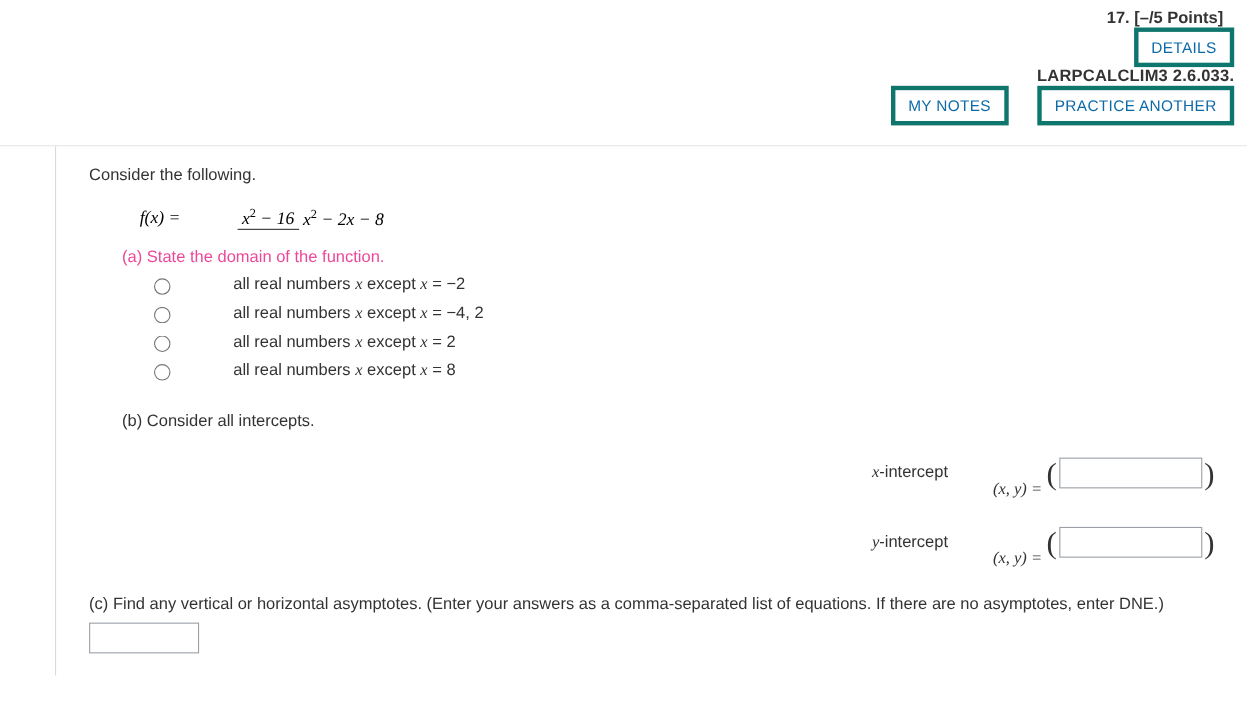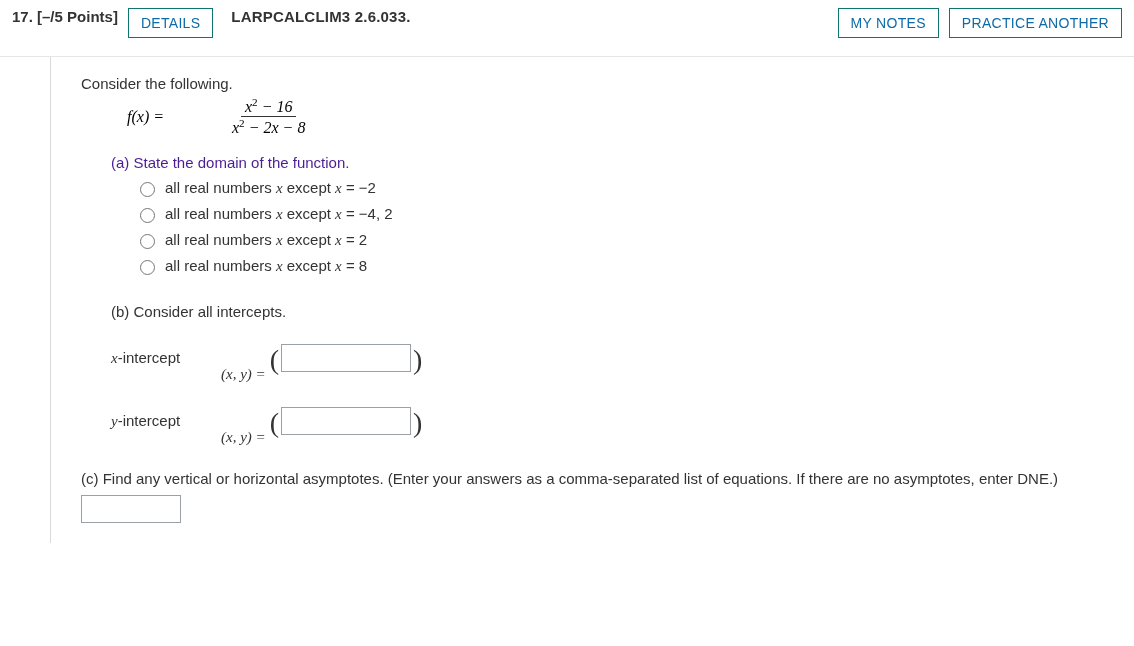--- a/index.html
+++ b/index.html
@@ -12,115 +12,119 @@
   }
   .container {
     width: 1134px;
     height: 646px;
     position: relative;
     box-sizing: border-box;
     overflow: hidden;
   }
   .header-row {
     display: flex;
-    align-items: flex-start;
+    align-items: flex-end;
     padding: 8px 12px 18px 12px;
     border-bottom: 1px solid #e6e6e6;
+    flex-direction: column;
   }
   .qnum {
     font-weight: bold;
     color: #333;
     margin-right: 10px;
   }
   .btn {
-    border: 1px solid #0f766e;
+    border: 4px solid #0f766e;
     color: #0d6aa8;
     background: #fff;
     padding: 6px 12px;
     font-size: 14px;
     letter-spacing: .3px;
     cursor: pointer;
     font-family: inherit;
+    margin-left: 16px;
   }
   .assign-id {
     font-weight: bold;
     color: #333;
     margin-left: 18px;
     letter-spacing: .2px;
   }
   .right-buttons {
     margin-left: auto;
     display: flex;
     gap: 10px;
   }
   .content-wrap {
     border-left: 1px solid #d9d9d9;
     margin-left: 50px;
     padding: 18px 30px 20px 30px;
   }
   .prompt {
     color: #333;
-    margin-bottom: 4px;
+    margin-bottom: 20px;
     font-size: 15px;
   }
   .formula {
     margin-left: 46px;
     display: flex;
     align-items: center;
     font-style: italic;
     font-family: 'Times New Roman', serif;
     font-size: 16px;
     color: #000000;
     margin-bottom: 16px;
     gap: 46px;
   }
   .frac {
     display: inline-flex;
-    flex-direction: column;
-    align-items: center;
-    margin-left: 18px;
+    flex-direction: row;
+    align-items: center;
+    margin-left: 6px;
     font-style: normal;
   }
   .frac .num, .frac .den {
     font-style: italic;
     padding: 0 4px;
     white-space: nowrap;
   }
   .frac .num { border-bottom: 1px solid #333; }
   sup { font-size: 0.7em; vertical-align: super; font-style: normal;}
   .part-label {
-    color: #4c1d95;
+    color: #ec4899;
     font-size: 15px;
     margin-left: 30px;
     margin-bottom: 6px;
   }
   .radio-group {
     margin-left: 54px;
   }
   .radio-row {
     display: flex;
     align-items: center;
     margin: 8px 0;
     color: #333;
+    gap: 47px;
   }
   .radio-row input[type="radio"] {
     width: 15px; height: 15px;
     margin-right: 10px;
     cursor: pointer;
   }
   .italic-x { font-style: italic; font-family: 'Times New Roman', serif; }
   .part-b {
     margin-top: 28px;
     margin-left: 30px;
   }
   .intercept-row {
     display: flex;
     align-items: center;
     margin: 14px 0 14px 0;
     font-size: 15px;
+    justify-content: flex-end;
   }
   .intercept-label { width: 110px; font-style: italic; font-family: 'Times New Roman', serif;}
   .intercept-label span { font-style: normal; font-family: Arial, sans-serif; }
   .xy {
     font-style: italic;
     font-family: 'Times New Roman', serif;
     margin-right: 4px;
     margin-top: 32px;
   }
   .big-paren {

